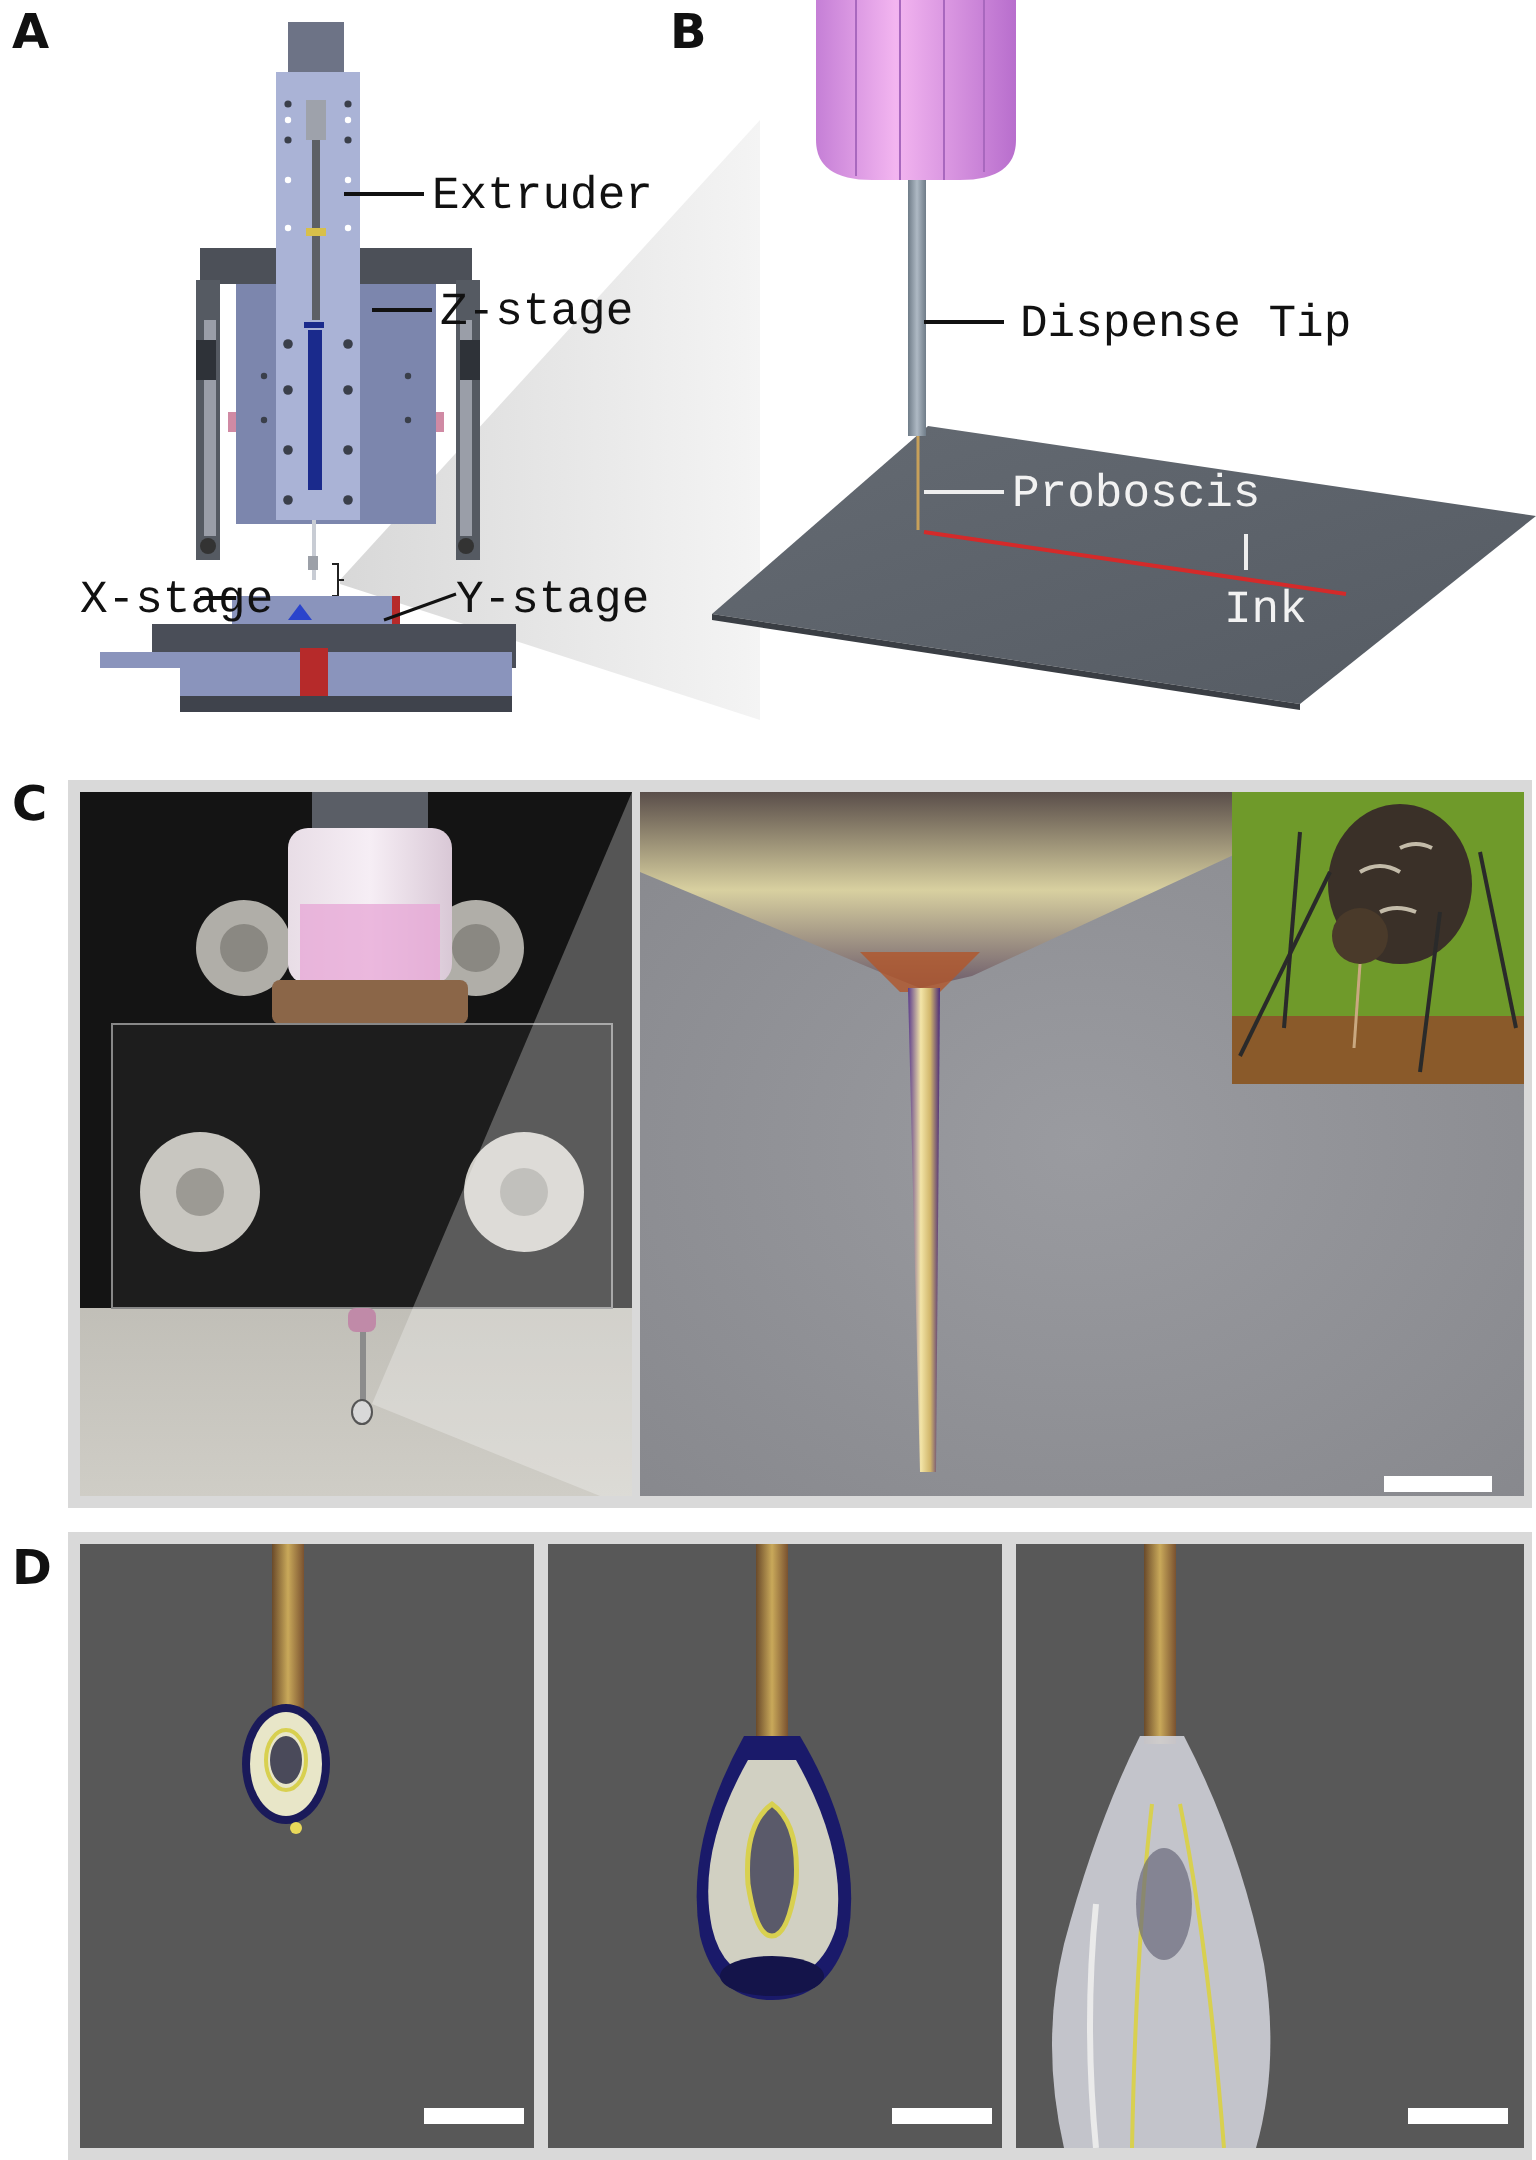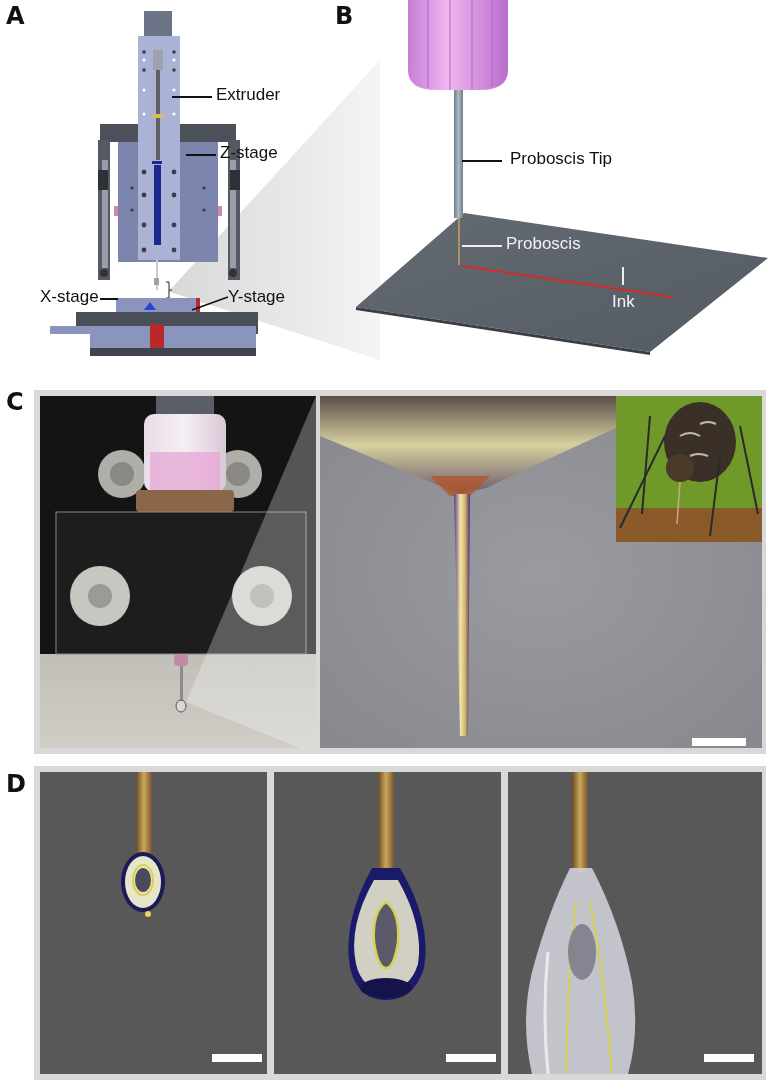--- a/index.html
+++ b/index.html
@@ -1,20 +1,20 @@
 <!DOCTYPE html>
 <html><head>
 <meta charset="utf-8">
 <style>
   * { box-sizing: border-box; margin: 0; padding: 0; }
   html, body { width: 768px; height: 1080px; background: #ffffff; overflow: hidden; }
   body { position: relative; font-family: "Liberation Sans", sans-serif; }
   .abs { position: absolute; }
   .panel-letter { position: absolute; font-family: "DejaVu Sans", sans-serif; font-weight: bold; font-size: 24px; color: #111; }
-  .lbl { position: absolute; font-family: Liberation Sans, sans-serif; font-size: 17px; color: #111; white-space: nowrap; }
+  .lbl { position: absolute; font-family: Liberation Mono, monospace; font-size: 23px; color: #111; white-space: nowrap; }
   .lbl-w { color: #f2f2f2; }
   .leader { position: absolute; background: #111; height: 1.5px; }
   .leader-w { background: #eee; }
   .frame { position: absolute; background: #d9d9d9; }
   .scalebar { position: absolute; background: #fff; height: 8px; width: 54px; }
   svg { display: block; }
 </style>
 </head>
 <body>
 
@@ -150,21 +150,21 @@
     <line x1="152" y1="0" x2="152" y2="86" stroke="#a868be" stroke-width="1"></line>
 
     <rect x="114" y="90" width="9" height="128" fill="url(#tipG)"></rect>
 
     <line x1="119" y1="218" x2="119" y2="265" stroke="#c7a05a" stroke-width="1.5"></line>
 
     <line x1="122" y1="266" x2="333" y2="297" stroke="#d42a2a" stroke-width="2"></line>
   </svg>
 
   <div class="leader" style="left:462px; top:160px; width:40px;"></div>
-  <div class="lbl" style="left:510px; top:149px;">Proboscis Tip</div>
+  <div class="lbl" style="left:510px; top:149px;">Dispense Tip</div>
 
   <div class="leader leader-w" style="left:462px; top:245px; width:40px;"></div>
   <div class="lbl lbl-w" style="left:506px; top:234px;">Proboscis</div>
 
   <div class="lbl lbl-w" style="left:612px; top:244px;margin-top:48px;">Ink</div>
   <div class="abs" style="left:622px; top:267px; width:1.5px; height:18px; background:#eee;"></div>
 </div>
 
 <div>
   <div class="panel-letter" style="left:6px; top:388px;">C</div>

